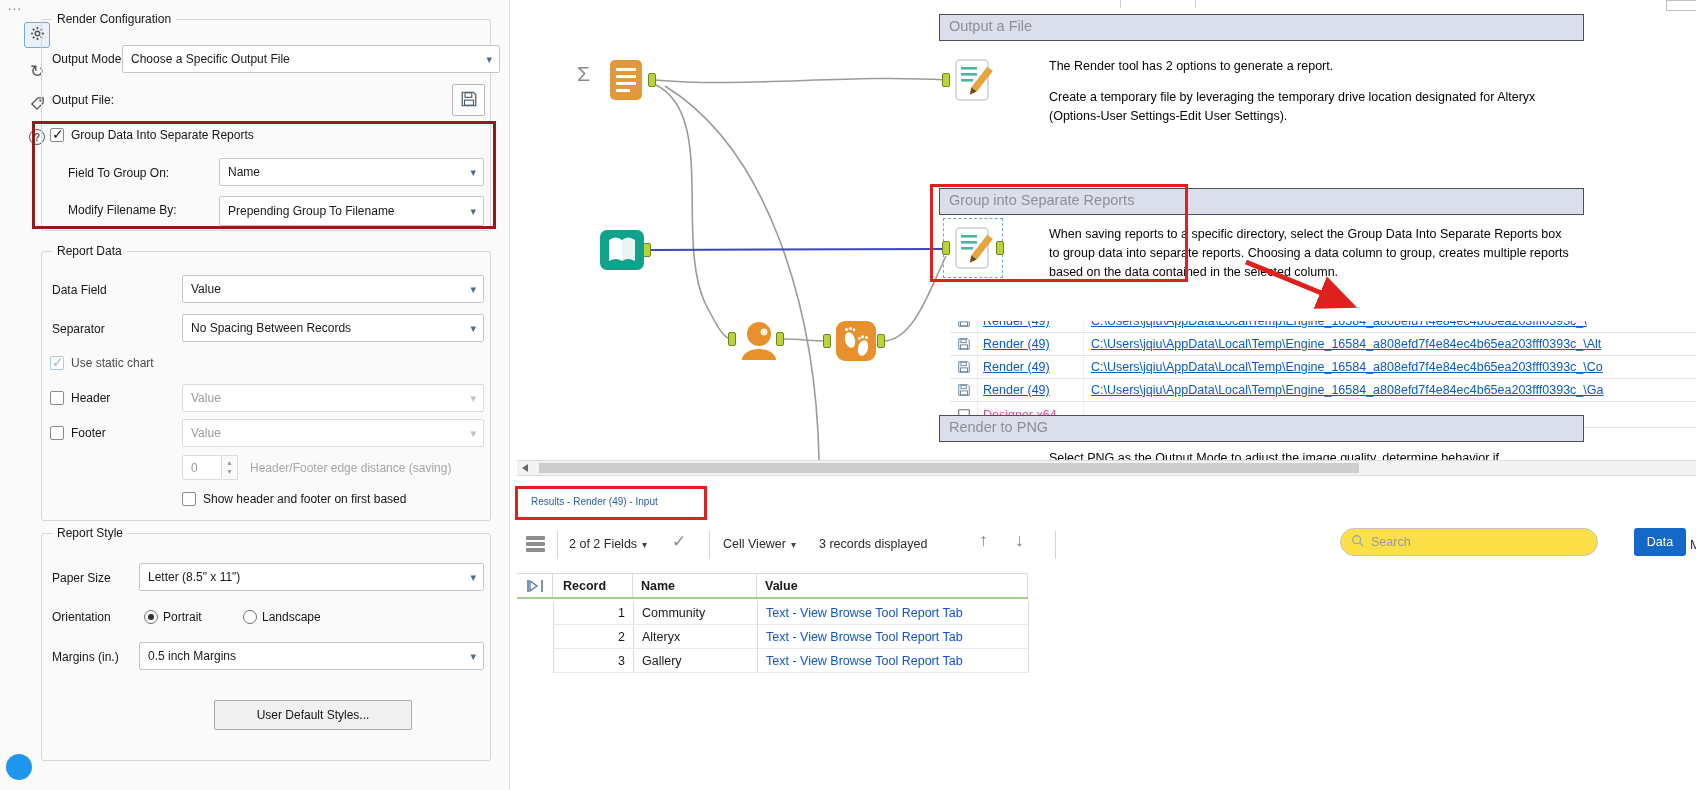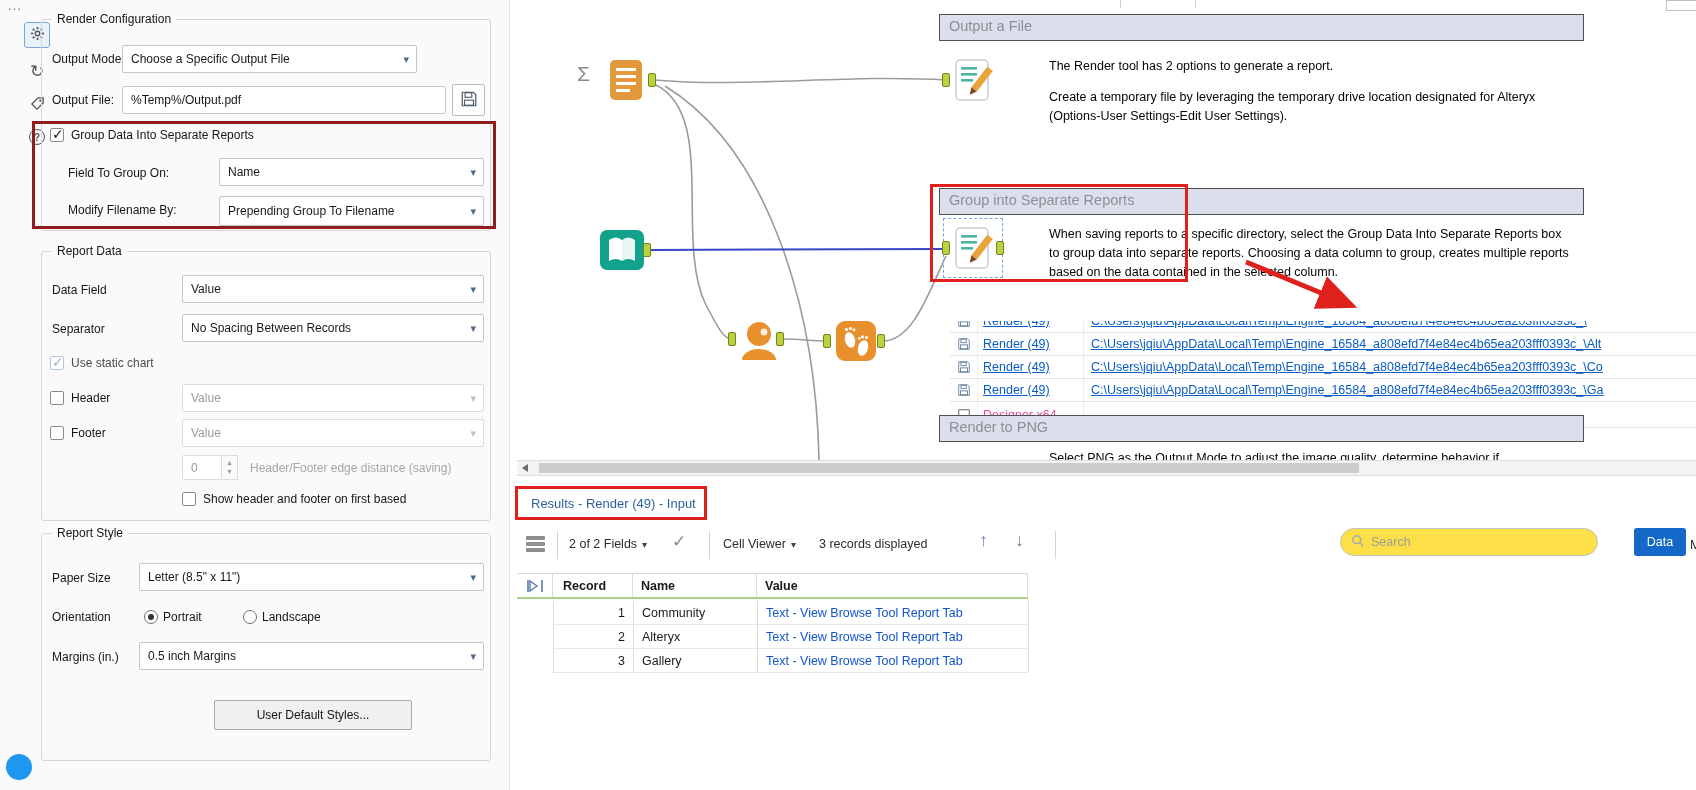--- a/index.html
+++ b/index.html
@@ -63,21 +63,21 @@
 
   
   #hscroll { position:absolute; left:517px; top:460px; width:1179px; height:16px; background:#f3f3f3;
              border-top:1px solid #dcdcdc; border-bottom:1px solid #dcdcdc; }
   #hscroll .sbtn { position:absolute; left:0; top:0; width:16px; height:14px; display:flex; align-items:center; justify-content:center; }
   #hscroll .tri-l { width:0; height:0; border-top:4px solid transparent; border-bottom:4px solid transparent; border-right:6px solid #6a6a6a; }
   #hscroll .thumb { position:absolute; left:22px; top:2px; width:820px; height:10px; background:#cdcdcd; }
 
   
   #results { position:absolute; left:517px; top:476px; width:1179px; height:314px; background:#fff; }
-  .rtab { position:absolute; left:14px; top:20px; font-size:13px; color:#2c5f9e; white-space:nowrap; }
+  .rtab { position:absolute; left:14px; top:20px; font-size:10px; color:#2c5f9e; white-space:nowrap; }
   .tb-txt { position:absolute; font-size:12.5px; color:#2b2b2b; white-space:nowrap; }
   .tb-chev { color:#444; font-size:10px; margin-left:5px; }
   .vsep { position:absolute; width:1px; height:28px; background:#d5d5d5; }
   .searchbox { position:absolute; width:258px; height:28px; border:1px solid #c3c3c3; border-radius:14px; background:#fde047; display:flex; align-items:center; padding-left:10px; }
   .searchbox input { border:none; outline:none; flex:1; font-size:12.5px; font-family:"Liberation Sans",sans-serif; color:#333; background:transparent; padding-left:6px; }
   .searchbox input::placeholder { color:#9a9a9a; }
   .databtn { position:absolute; width:52px; height:28px; background:#1469c8; color:#fff; font-size:12.5px;
              display:flex; align-items:center; justify-content:center; border-radius:3px; cursor:pointer; }
 
   
@@ -134,27 +134,26 @@
     </div>
     <div class="rail-btn" style="left:24px;top:124px">
       <span style="width:16px;height:16px;border:1.5px solid #555;border-radius:50%;display:flex;align-items:center;justify-content:center;font-size:10px;font-weight:bold;color:#555">?</span>
     </div>
     <div class="abs" style="left:6px;top:754px;width:26px;height:26px;border-radius:50%;background:#1f97ef"></div>
 
     <div class="gbox" style="left:41px;top:19px;width:450px;height:212px"></div>
     <div class="gbox-t" style="left:52px;top:12px">Render Configuration</div>
 
     <div class="lbl" style="left:52px;top:52px">Output Mode:</div>
-    <div class="combo" style="left:122px;top:45px;width:295px">
+    <div class="combo" style="left:122px;top:45px;width:378px">
       <span>Choose a Specific Output File</span>
       <span class="chev">▾</span>
     </div>
 
     <div class="lbl" style="left:52px;top:93px">Output File:</div>
-    <input class="tbox" style="left: 122px; top: 86px; width: 324px;" value="%Temp%/Output.pdf">
     <div class="sqbtn" style="left:452px;top:84px;width:33px;height:32px">
       <span>
         <svg width="18" height="18" viewBox="0 0 16 16">
             <path d="M2 2h10l2 2v10H2z" fill="#fff" stroke="#4a5a6a" stroke-width="1.1"></path>
             <rect x="4.5" y="2.5" width="6" height="4" fill="none" stroke="#4a5a6a"></rect>
             <rect x="4" y="9" width="8" height="4.5" fill="none" stroke="#4a5a6a"></rect>
           </svg>
       </span>
     </div>
 

